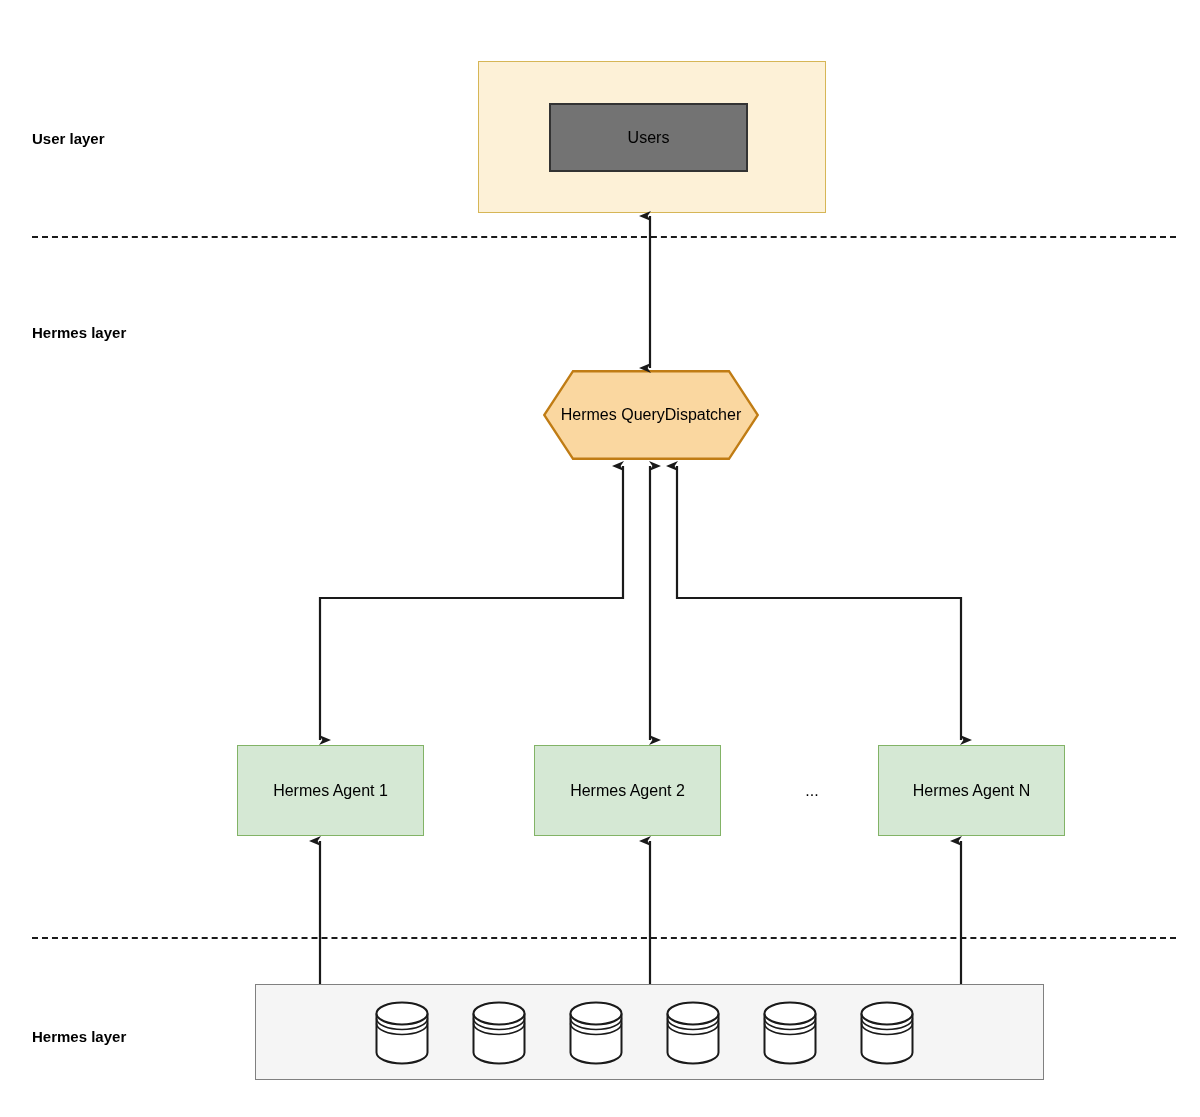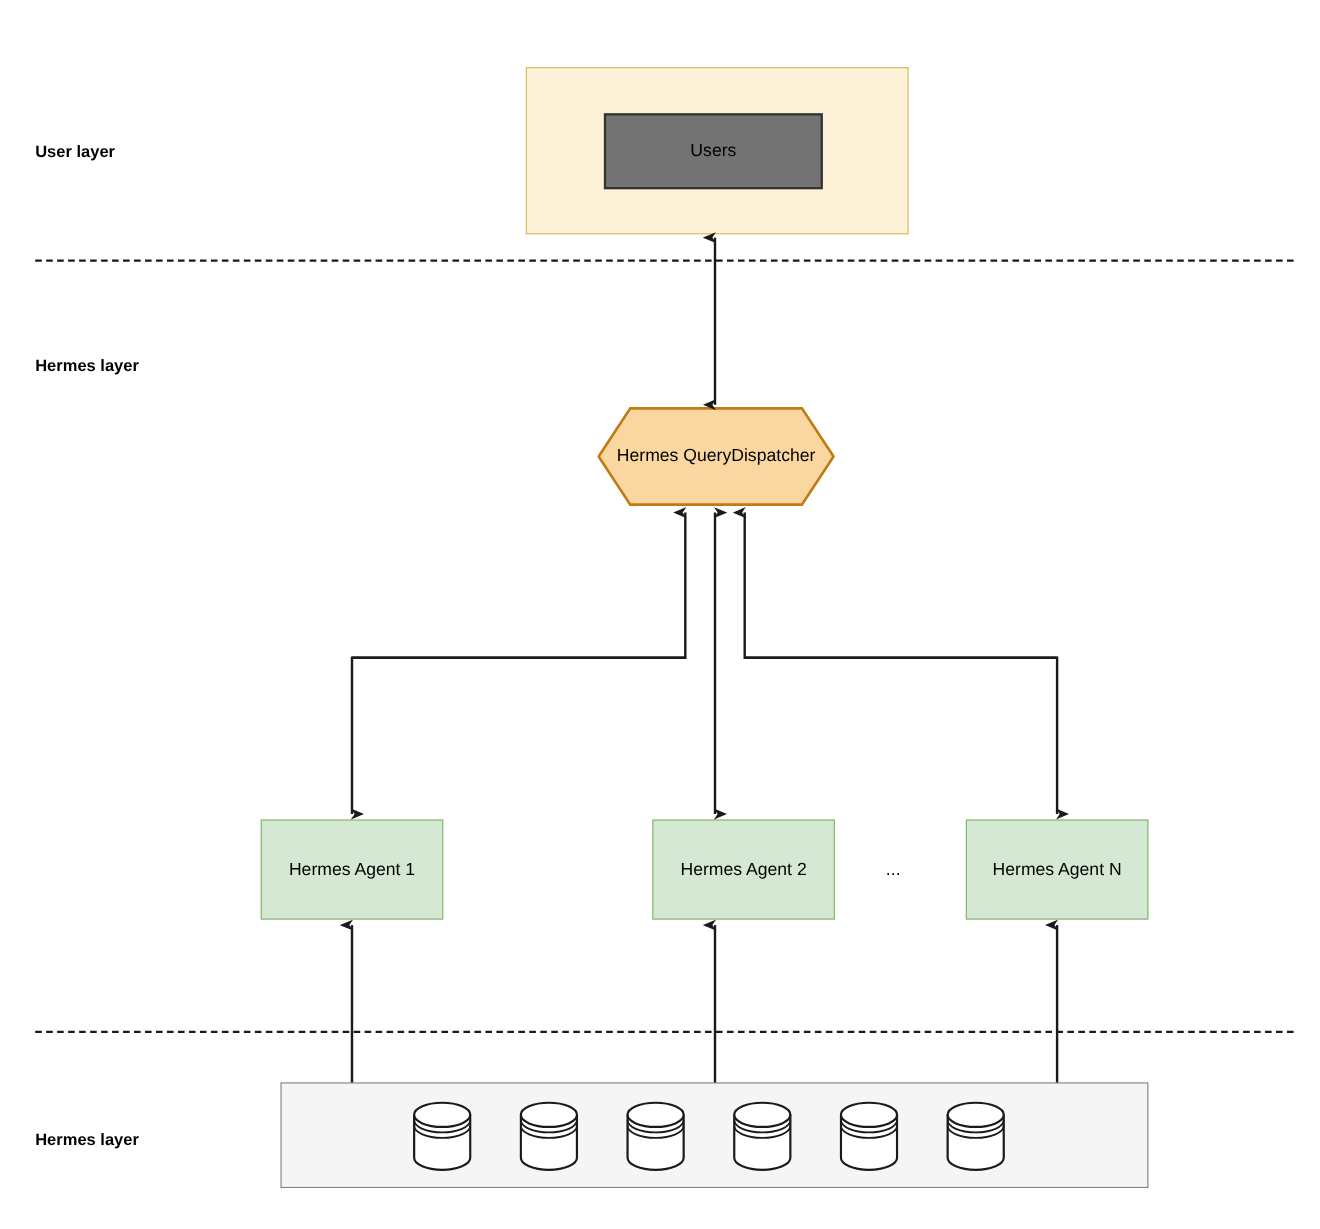--- a/index.html
+++ b/index.html
@@ -91,36 +91,36 @@
     line-height: 1.22;
     color: #000000;
     text-align: center;
     pointer-events: none;
   }
 
   
   .agent-box {
     position: absolute;
     top: 745px;
-    width: 166px;
+    width: 187px;
     height: 91px;
     background: #d5e8d4;
     border: 1.5px solid #82b366;
     box-sizing: border-box;
     display: flex;
     align-items: center;
     justify-content: center;
   }
   .agent-box .node-text {
     font-size: 16px;
     color: #000000;
     white-space: nowrap;
   }
   #agent-1 { left: 237px; }
-  #agent-2 { left: 593px; }
+  #agent-2 { left: 534px; }
   #agent-n { left: 878px; }
 
   #ellipsis {
     position: absolute;
     left: 782px;
     top: 782px;
     width: 60px;
     text-align: center;
     font-size: 16px;
     color: #000000;

